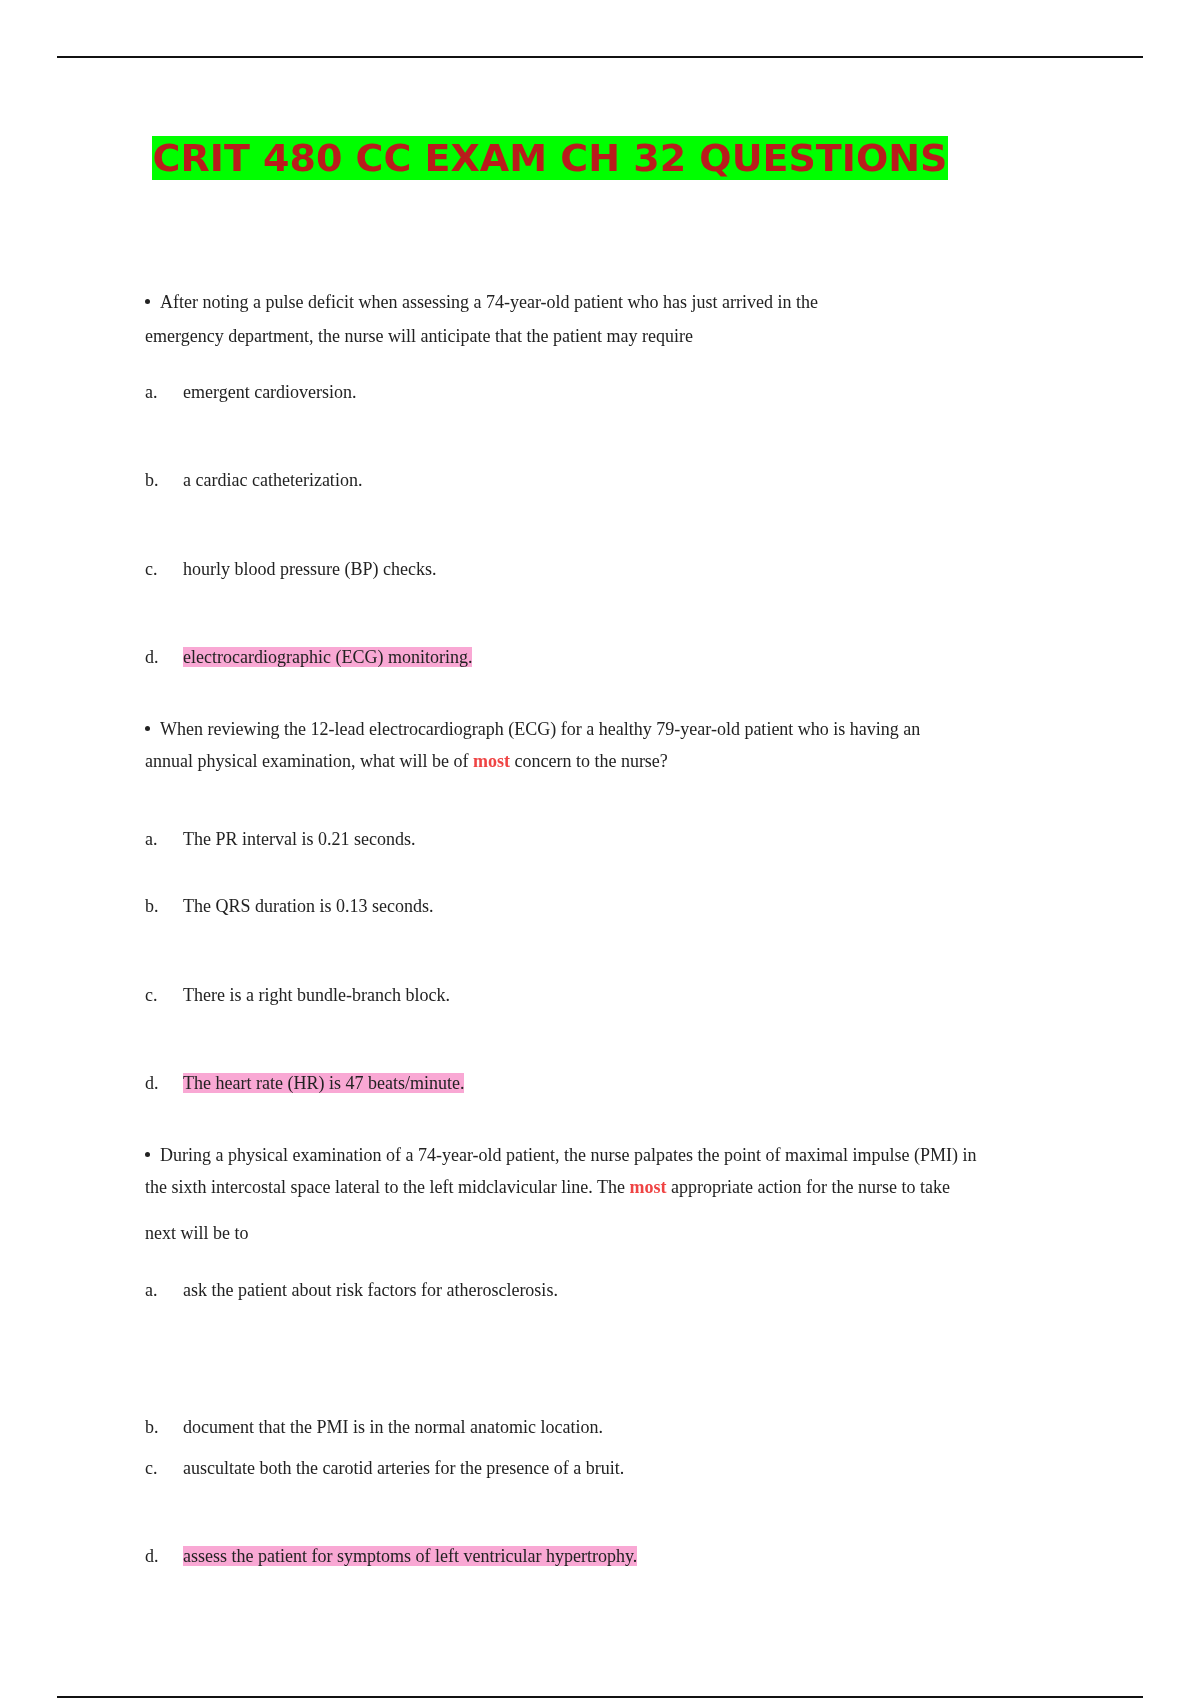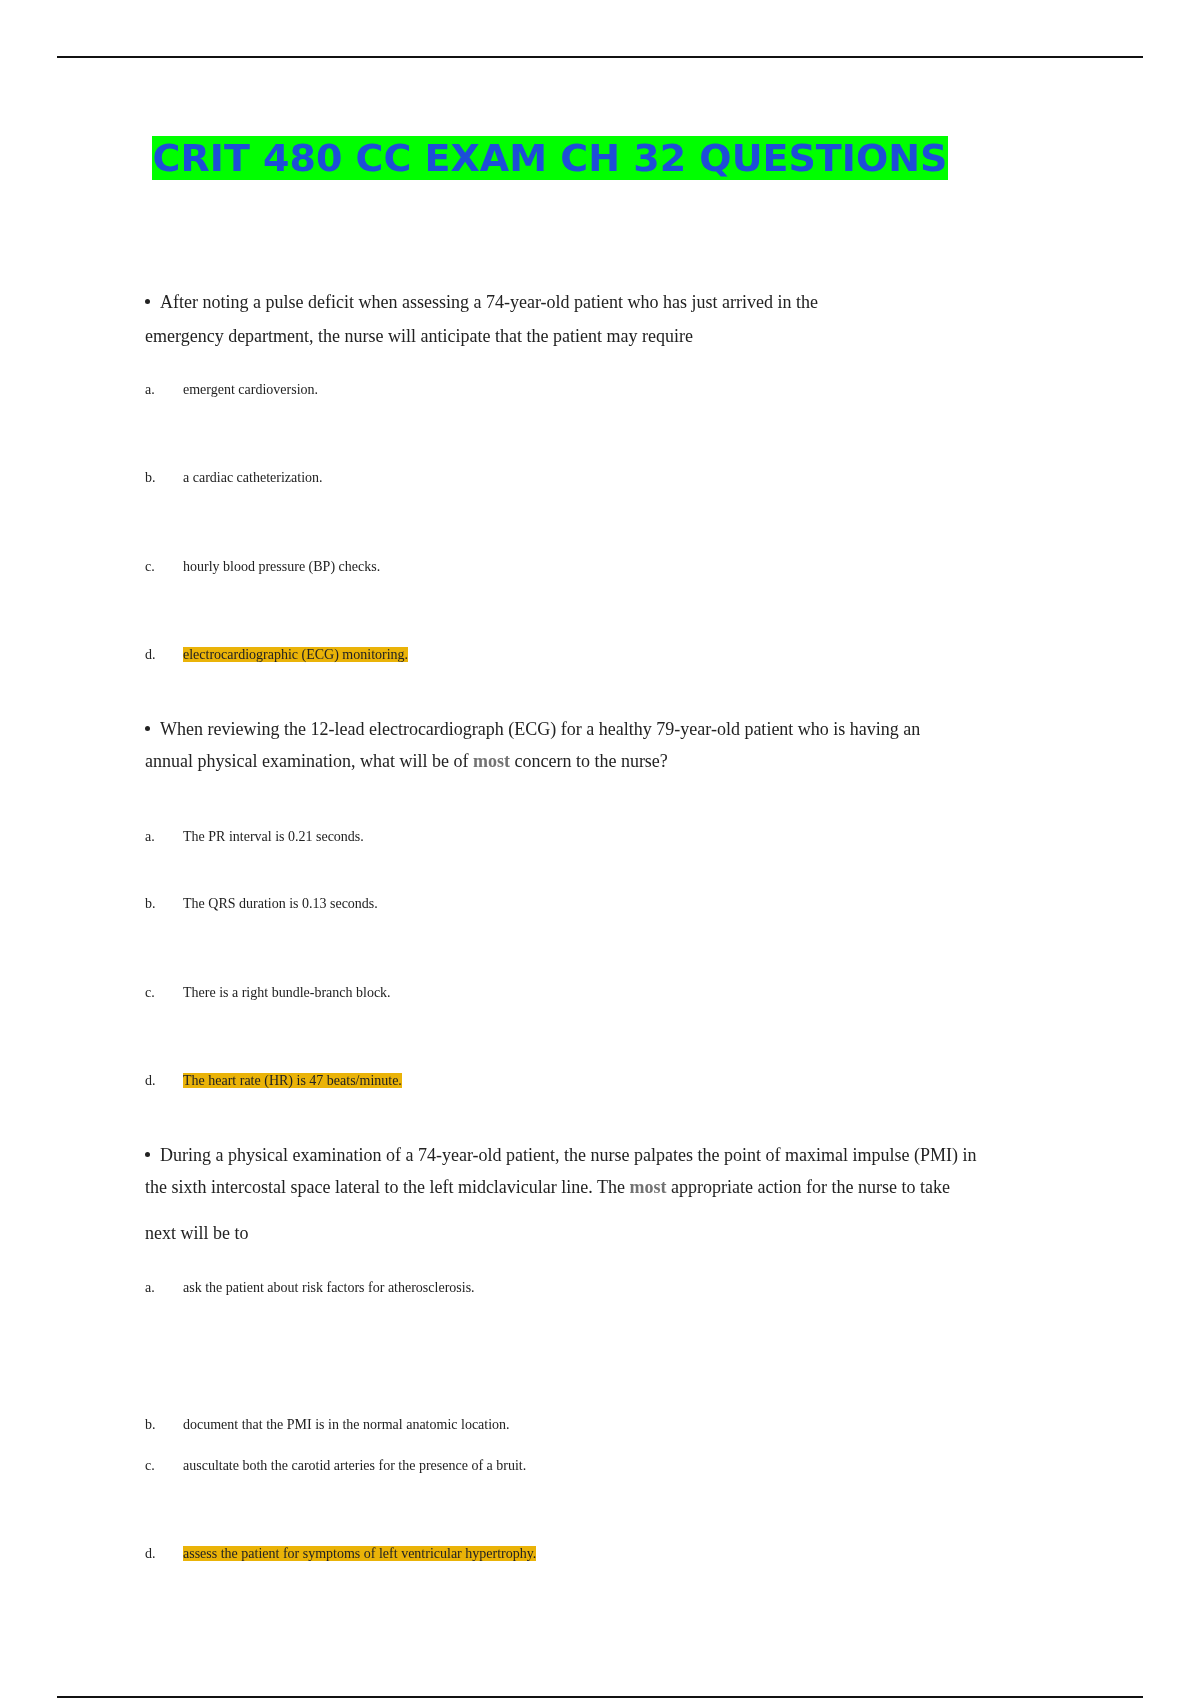--- a/index.html
+++ b/index.html
@@ -3,30 +3,30 @@
   <meta charset="utf-8">
   <style>
     html, body { margin: 0; padding: 0; background: #ffffff; }
     body { width: 1200px; height: 1700px; position: relative; overflow: hidden;
            font-family: "Liberation Serif", serif; color: #222222; }
     .rule { position: absolute; left: 57px; width: 1086px; height: 2px; background: #111111; }
     .rule.top { top: 56px; }
     .rule.bottom { top: 1696px; }
     .title { position: absolute; top: 136px; left: 0; width: 1100px; text-align: center;
              font-family: "DejaVu Sans", sans-serif; font-weight: bold; font-size: 38px;
-             line-height: 44px; color: #1d4ed8; }
+             line-height: 44px; color: #b91c1c; }
     .title span { background: #00ff00; padding: 0 1px; }
     .line { position: absolute; left: 145px; font-size: 18px; white-space: nowrap; color: #222; }
     .bullet { position: absolute; left: 145px; font-size: 18px; white-space: nowrap; margin-top: 15px; }
     .bullet .dot { display: inline-block; width: 5px; height: 5px; border-radius: 50%;
                    background: #222; vertical-align: middle; margin-right: 10px; position: relative; top: -2px; }
-    .opt { position: absolute; left: 145px; font-size: 14px; white-space: nowrap; }
+    .opt { position: absolute; left: 145px; font-size: 18px; white-space: nowrap; }
     .opt .letter { display: inline-block; width: 38px; }
-    .hl { background: #eab308; }
-    b { font-weight: bold; color: #737373; }
+    .hl { background: #f9a8d4; }
+    b { font-weight: bold; color: #ef4444; }
   </style>
 </head>
 <body>
 
 <div class="rule top"></div>
 
 <div class="title">
   <span>CRIT 480 CC EXAM CH 32 QUESTIONS</span><br>
 </div>
 

